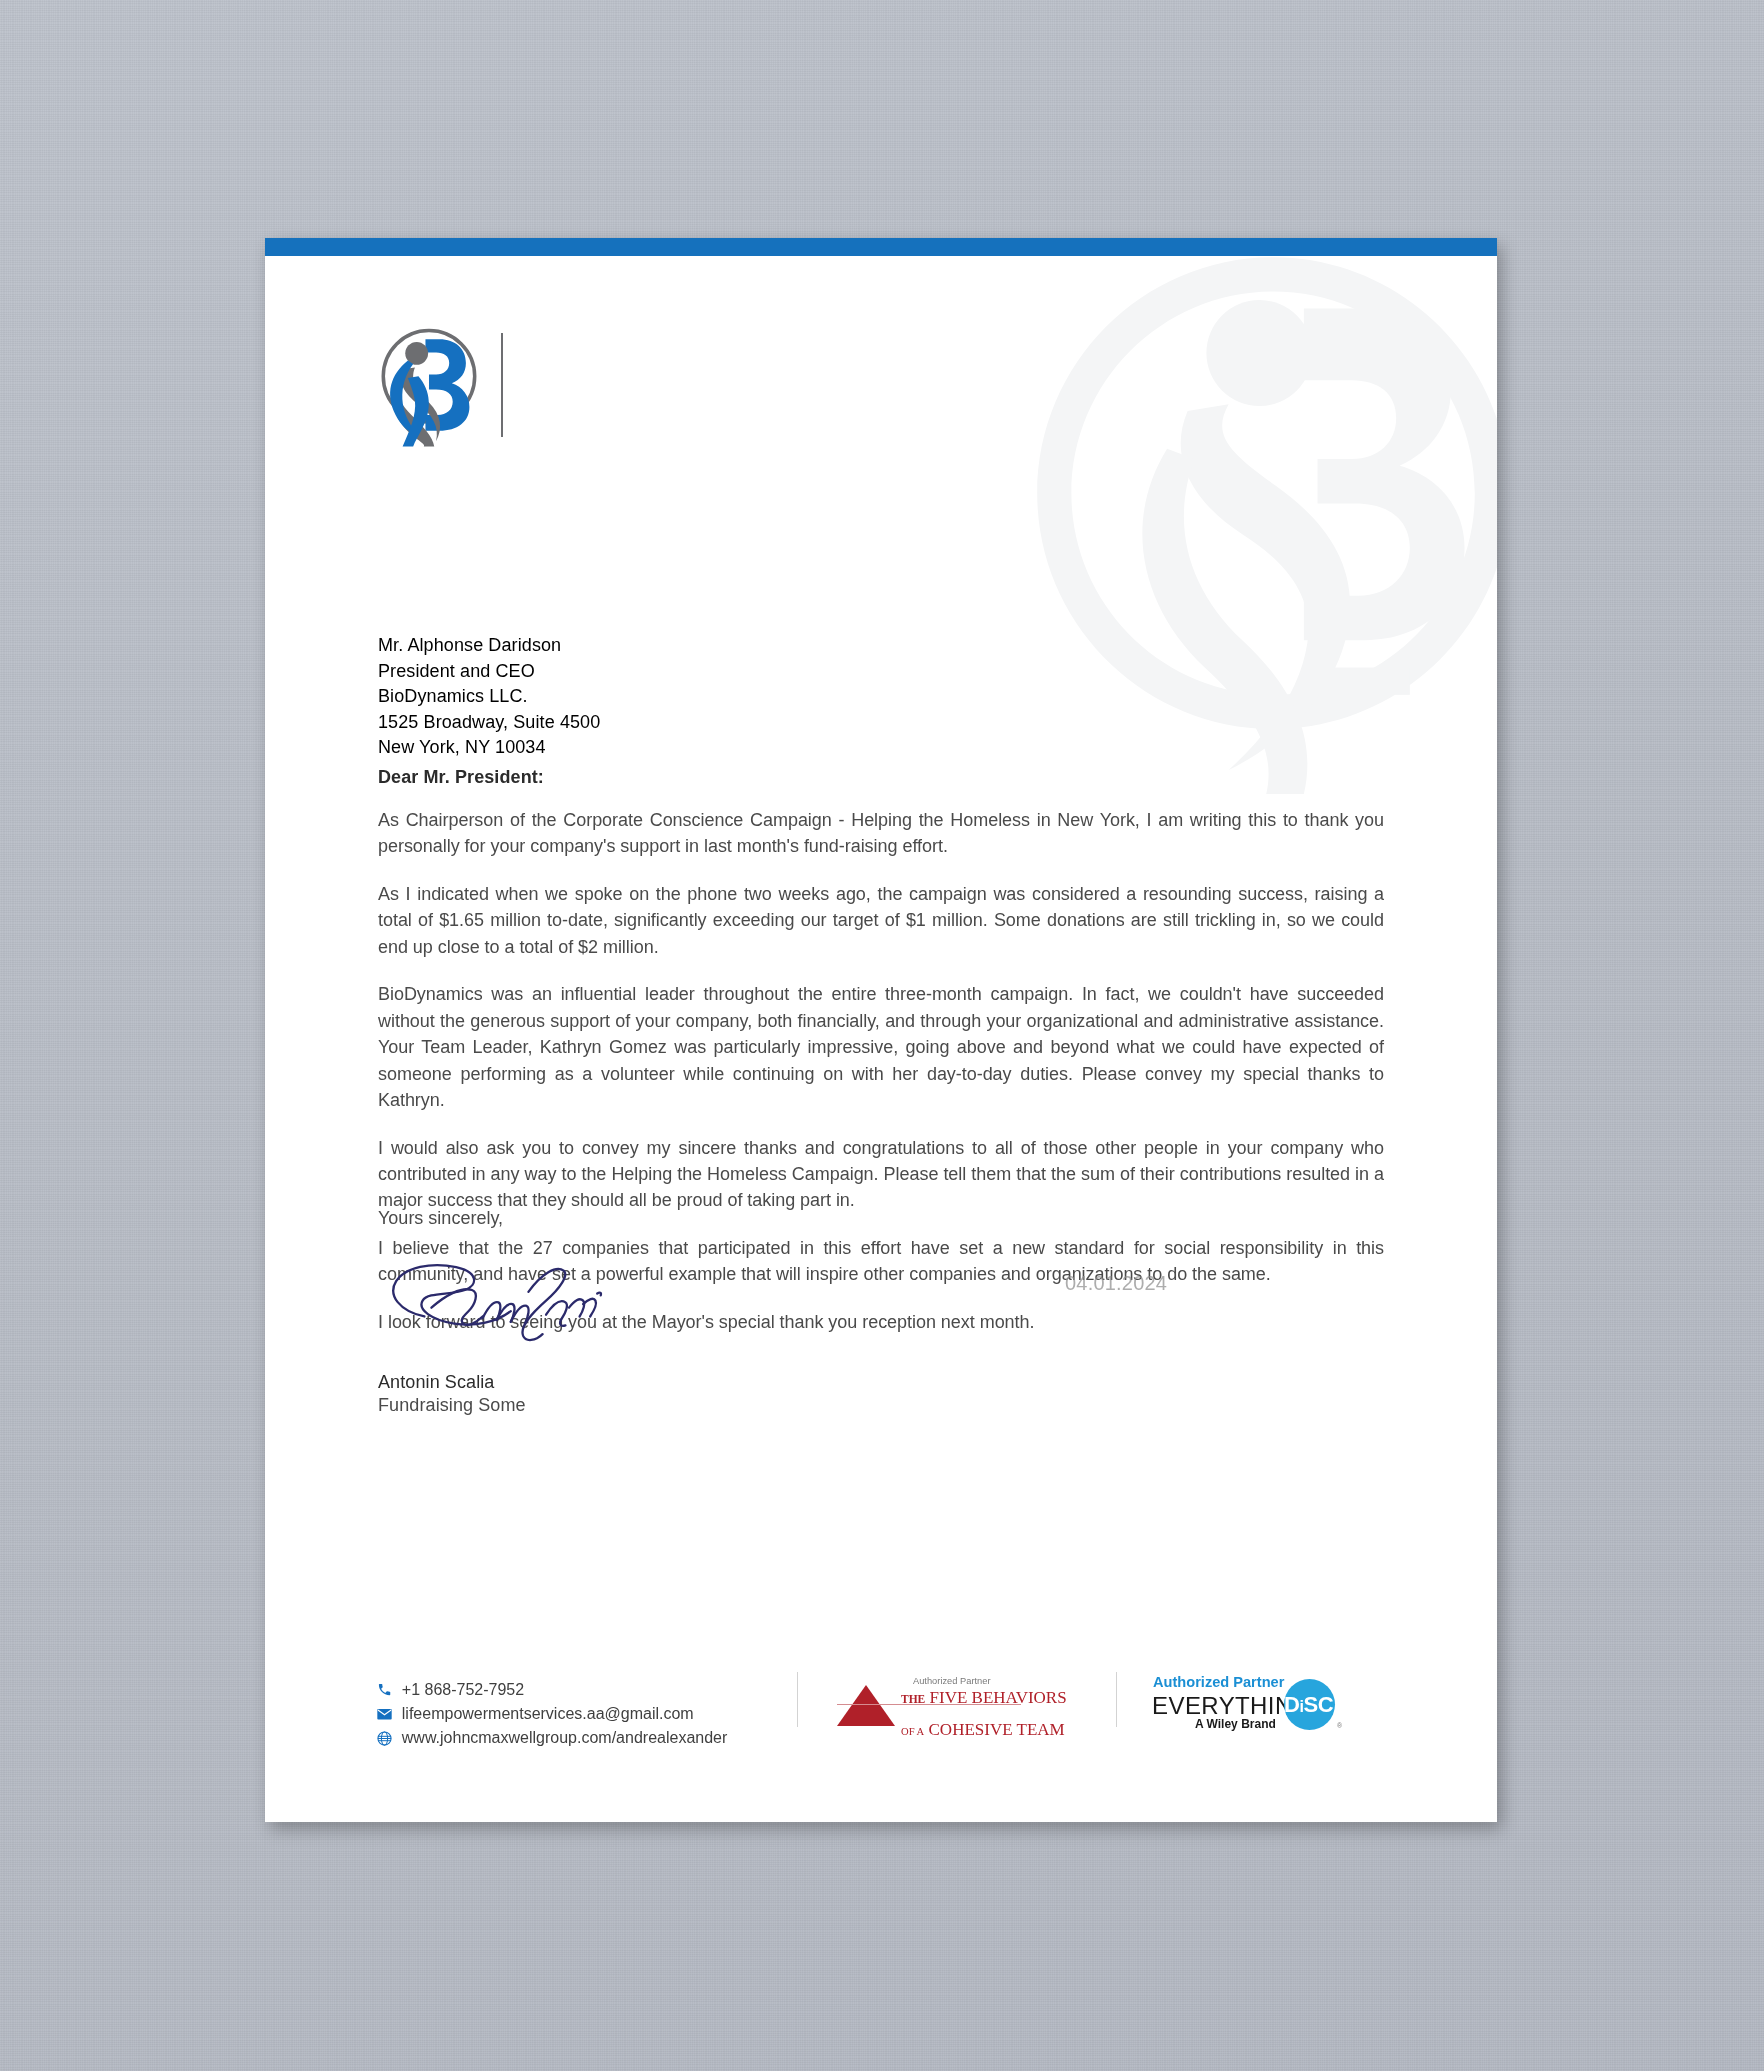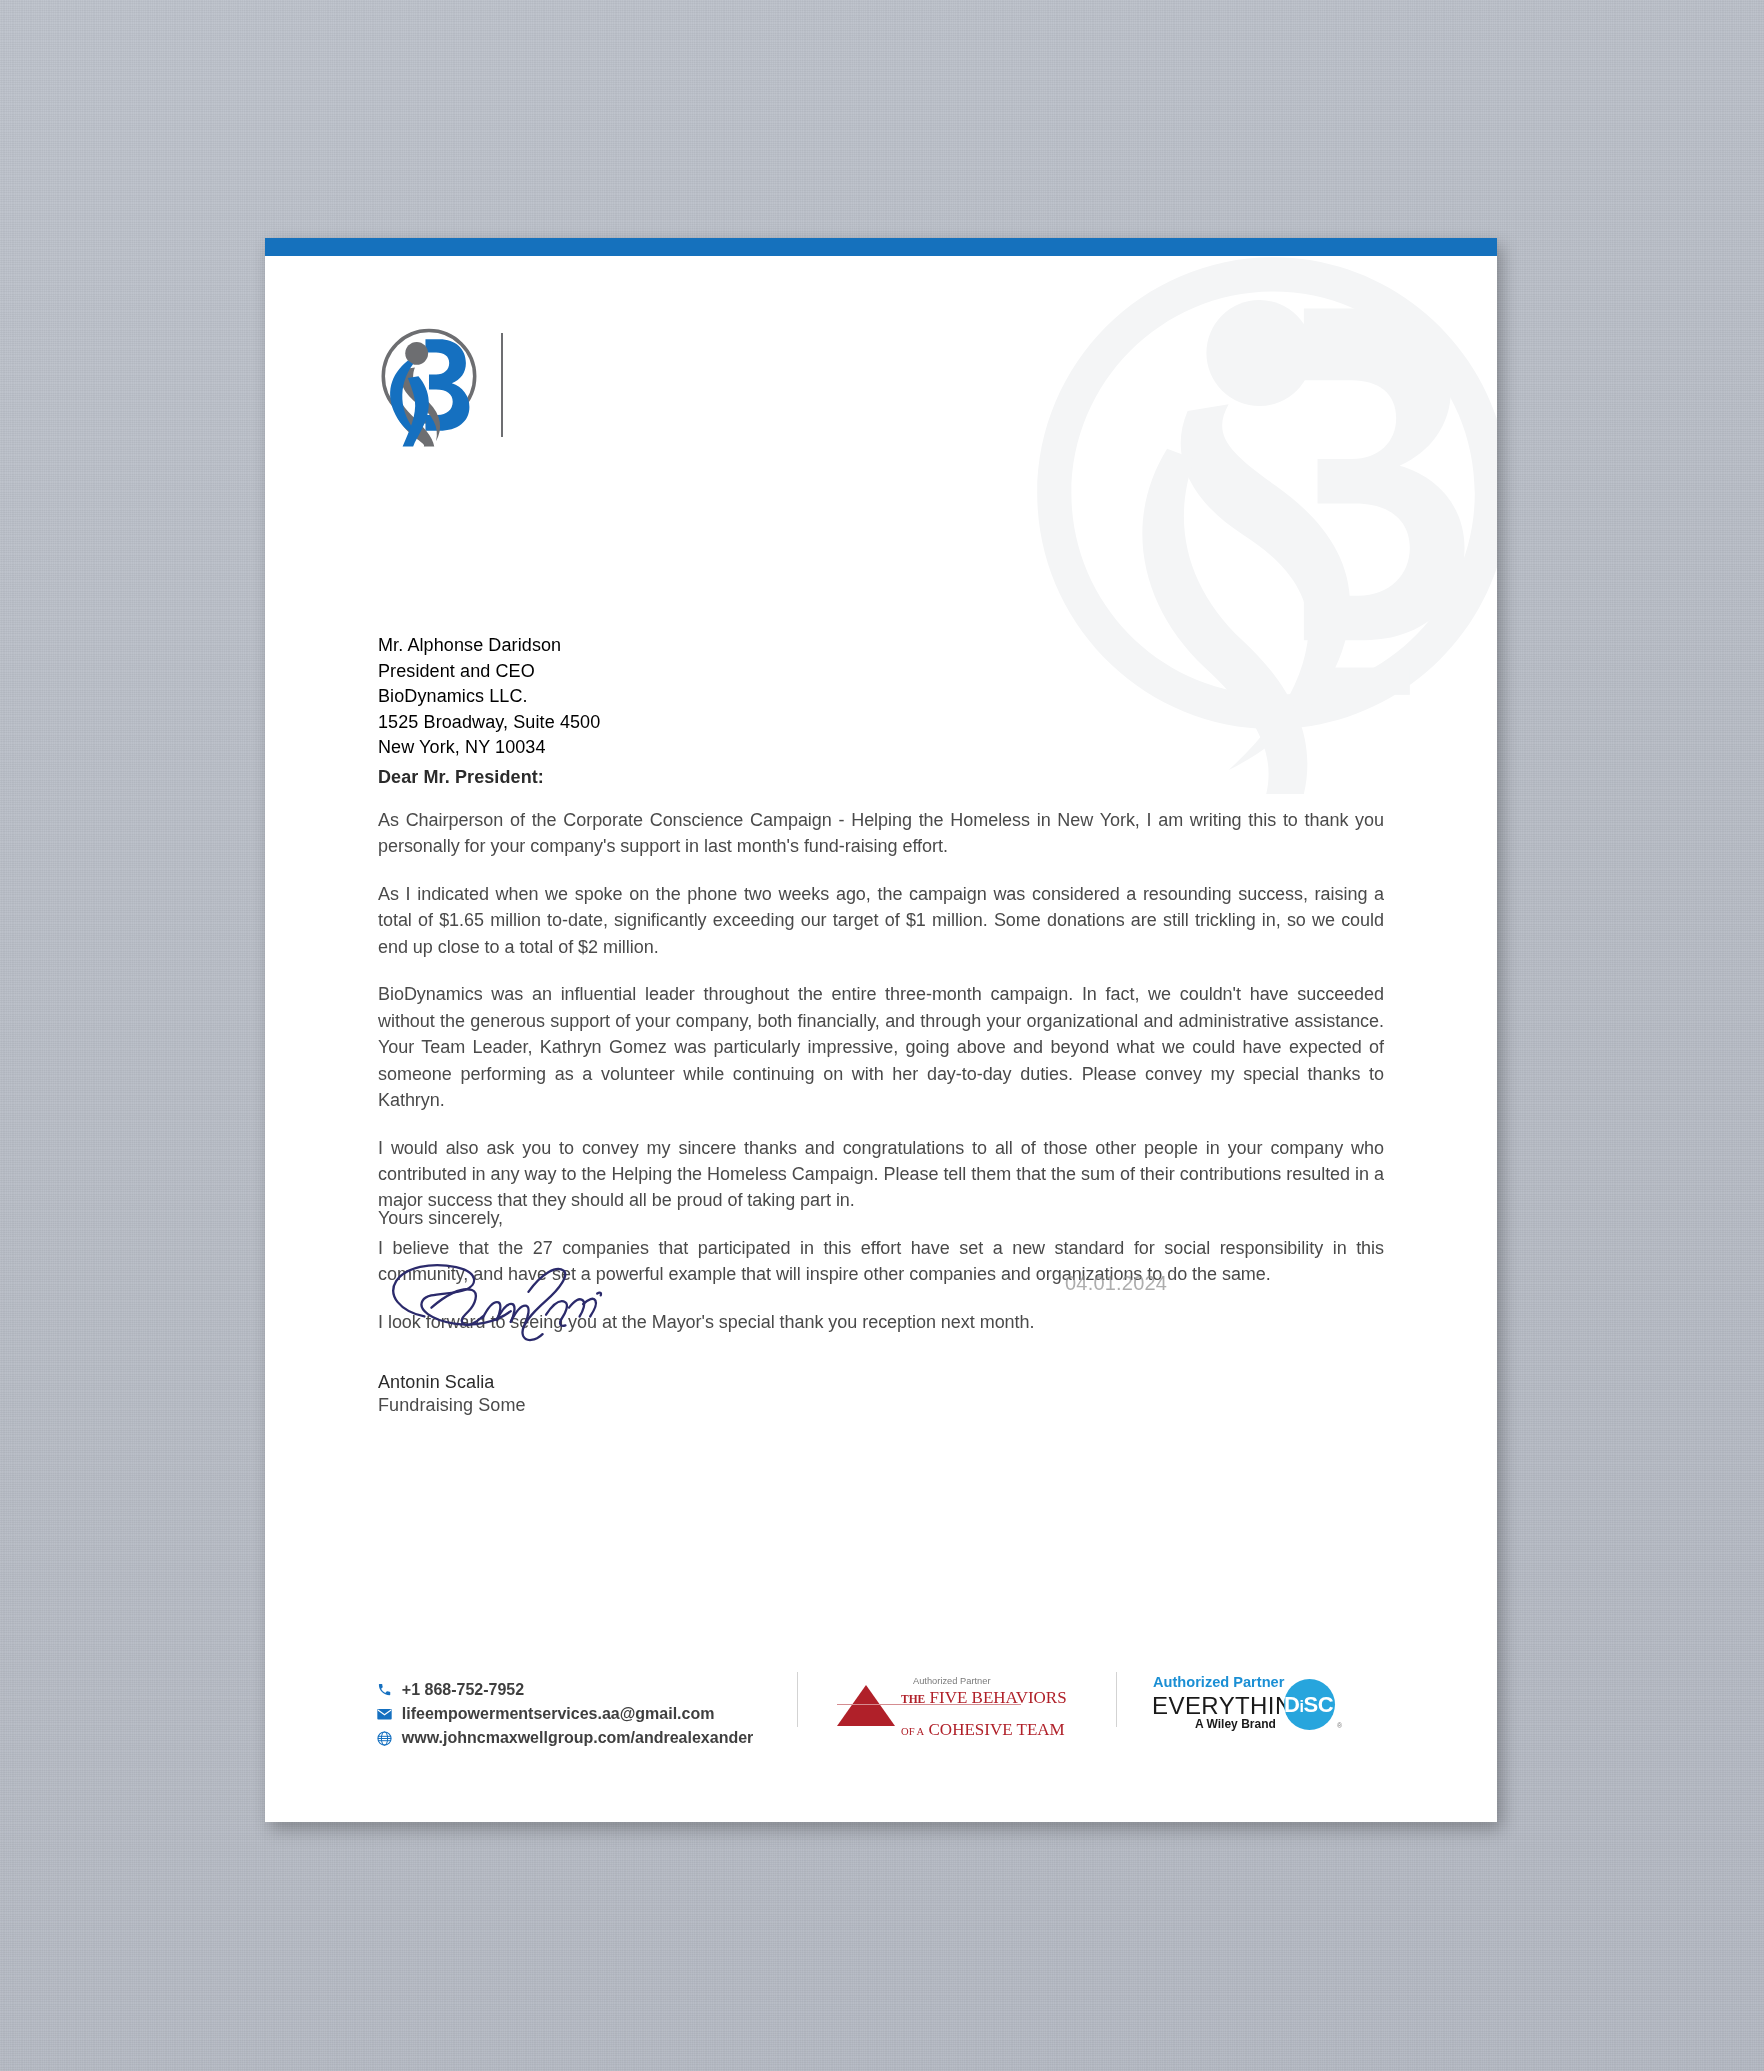--- a/index.html
+++ b/index.html
@@ -189,21 +189,20 @@
     top: 3.5px;
     font-size: 16px;
     line-height: 1.52;
     color: #3f3f3f;
   }
   .contact-row {
     display: flex;
     align-items: center;
     gap: 8.8px;
     white-space: nowrap;
-    font-weight: bold;
   }
   .contact-icon {
     width: 17px;
     height: 17px;
     display: inline-flex;
     align-items: center;
     justify-content: center;
     flex: none;
   }
 

